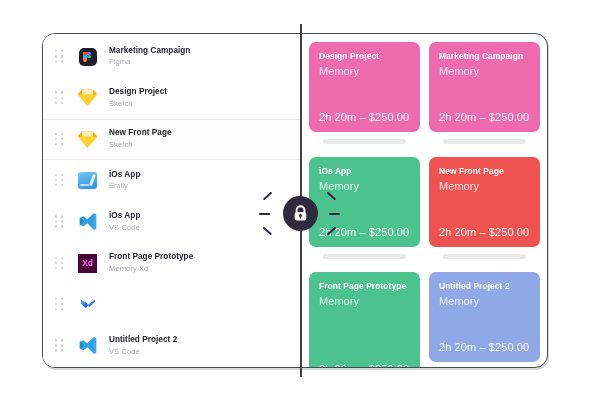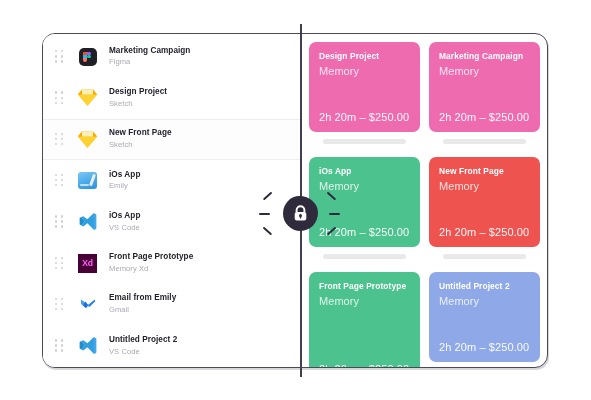--- a/index.html
+++ b/index.html
@@ -316,24 +316,20 @@
             <i></i>
             <i></i>
           </span>
         <span class="appicon">
           <svg width="20" height="17" viewBox="0 0 20 17">
               <path d="M3 3.5 10 9l7-5.5v2L10 11 3 5.5z" fill="#7ab8f5"></path>
               <path d="M3 3.5 10 9 8 12 3 8z" fill="#4a9cf0"></path>
               <path d="M10 9l7-5.5v2L11.5 11z" fill="#2f80e8"></path>
               <path d="M7.5 5.5 10 9l-2 3-3-2.5z" fill="#1f6fd8"></path>
             </svg>
-        </span>
-        <span class="rowtext">
-          <span class="rowtitle">Email from Emily</span>
-          <span class="rowsub">Gmail</span>
         </span>
       </div>
 
       <div class="row">
         <span class="handle">
             <i></i>
             <i></i>
             <i></i>
             <i></i>
             <i></i>

